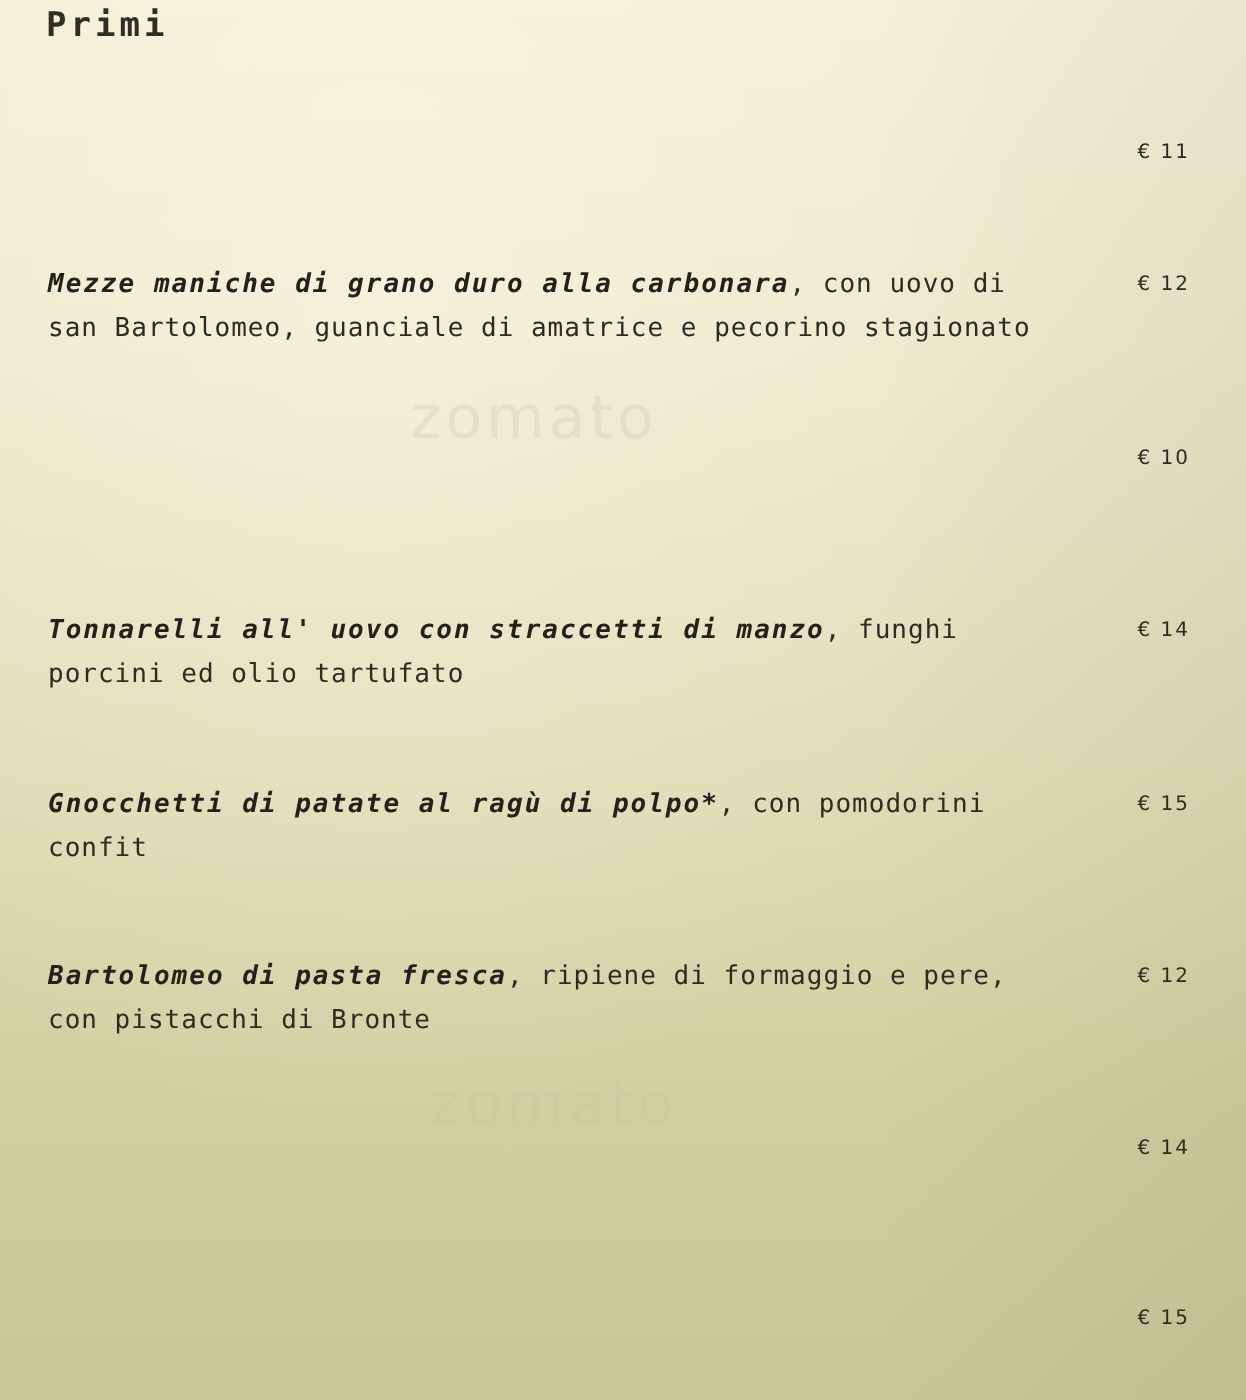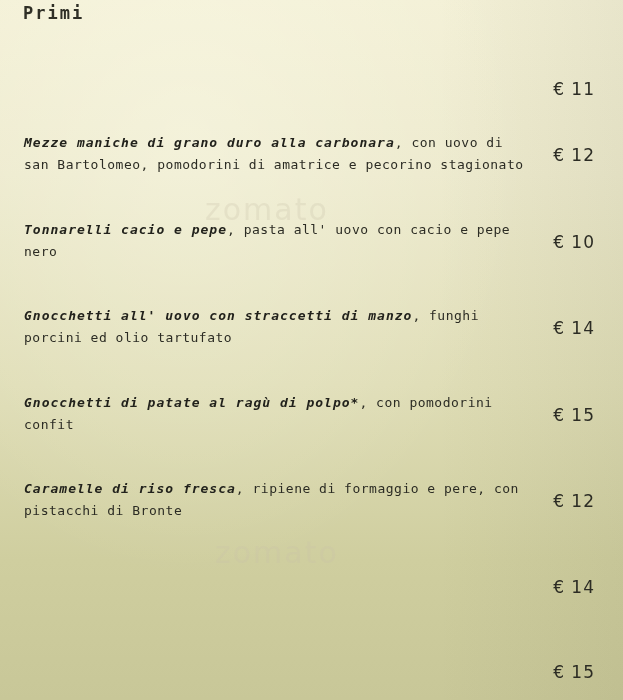--- a/index.html
+++ b/index.html
@@ -58,62 +58,61 @@
     }
     .item .name {
       font-style: italic;
       font-weight: bold;
       color: #22221c;
       letter-spacing: 1px;
     }
     .item .price {
       position: absolute;
       right: 14px;
-      top: 12px;
+      top: 0;
       font-family: "DejaVu Sans", sans-serif;
-      font-size: 17px;
+      font-size: 10px;
       color: #2c2c24;
       letter-spacing: 1px;
     }
   </style>
 </head>
 <body>
 
 <div class="vignette"></div>
 <div class="watermark wm1">zomato</div>
 <div class="watermark wm2">zomato</div>
 
 <h1 class="section-title">Primi</h1>
 
 <div class="item" style="top:66px;">
   <span class="price">€ 11</span>
 </div>
 
 <div class="item" style="top:132px;">
-  <div class="desc"><span class="name">Mezze maniche di grano duro alla carbonara</span><span>, con uovo di san Bartolomeo, pomodorini di amatrice e pecorino stagionato</span></div>
+  <div class="desc"><span class="name">Mezze maniche di grano duro alla carbonara</span><span>, con uovo di san Bartolomeo, guanciale di amatrice e pecorino stagionato</span></div>
   <span class="price">€ 12</span>
 </div>
 
 <div class="item" style="top:219px;">
-  <div class="desc"><span class="name">Tonnarelli cacio e pepe</span><span>, pasta all' uovo con cacio e pepe nero</span></div>
   <span class="price">€ 10</span>
 </div>
 
 <div class="item" style="top:305px;">
-  <div class="desc"><span class="name">Gnocchetti all' uovo con straccetti di manzo</span><span>, funghi porcini ed olio tartufato</span></div>
+  <div class="desc"><span class="name">Tonnarelli all' uovo con straccetti di manzo</span><span>, funghi porcini ed olio tartufato</span></div>
   <span class="price">€ 14</span>
 </div>
 
 <div class="item" style="top:392px;">
   <div class="desc"><span class="name">Gnocchetti di patate al ragù di polpo*</span><span>, con pomodorini confit</span></div>
   <span class="price">€ 15</span>
 </div>
 
 <div class="item" style="top:478px;">
-  <div class="desc"><span class="name">Caramelle di riso fresca</span><span>, ripiene di formaggio e pere, con pistacchi di Bronte</span></div>
+  <div class="desc"><span class="name">Bartolomeo di pasta fresca</span><span>, ripiene di formaggio e pere, con pistacchi di Bronte</span></div>
   <span class="price">€ 12</span>
 </div>
 
 <div class="item" style="top:564px;">
   <span class="price">€ 14</span>
 </div>
 
 <div class="item" style="top:649px;">
   <span class="price">€ 15</span>
 </div>

